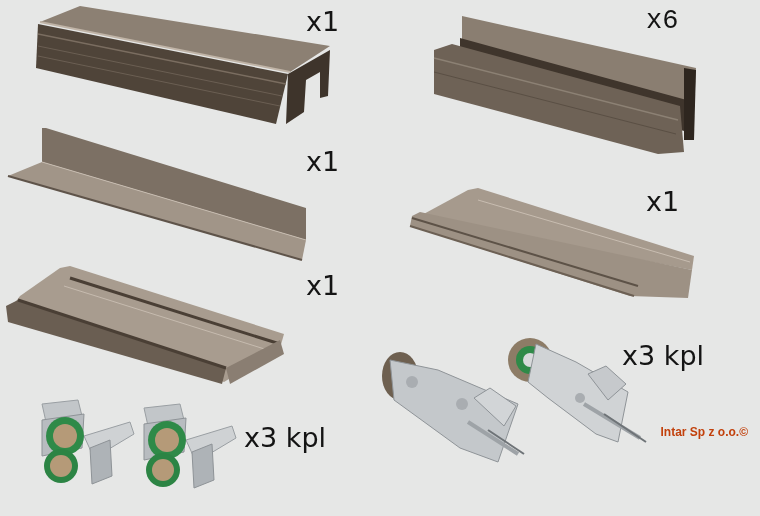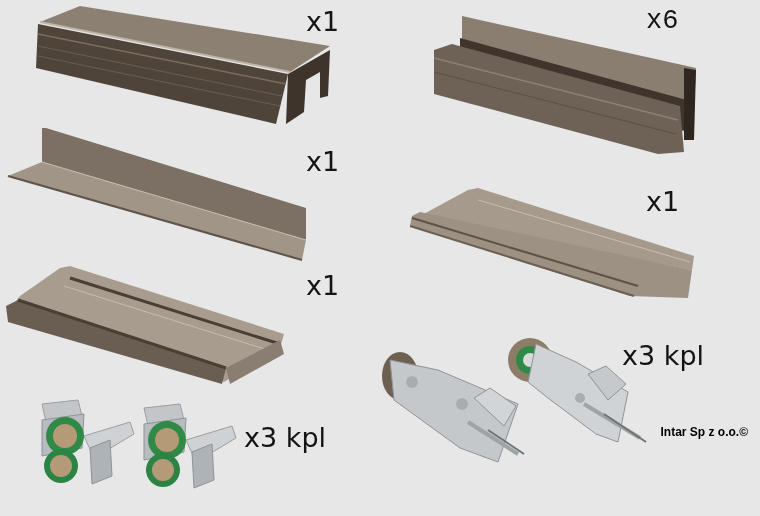--- a/index.html
+++ b/index.html
@@ -1,21 +1,21 @@
 <!DOCTYPE html>
 <html><head>
 <meta charset="utf-8">
 <style>
   html, body { margin:0; padding:0; }
   body { width:760px; height:516px; background:#e6e7e6; position:relative; overflow:hidden; font-family:"Liberation Sans", sans-serif; }
   .canvas { position:absolute; left:0; top:0; width:760px; height:444px; background:#e6e7e6; }
   .item { position:absolute; }
   .item svg { position:absolute; left:0; top:0; overflow:visible; }
   .qty { position:absolute; font-family:"DejaVu Sans", sans-serif; font-size:27px; color:#141414; letter-spacing:0px; white-space:nowrap; }
-  .credit { position:absolute; right:12px; bottom:5px; font-family:"Liberation Sans", sans-serif; font-weight:bold; font-size:12px; color:#000000; }
+  .credit { position:absolute; right:12px; bottom:5px; font-family:"Liberation Sans", sans-serif; font-weight:bold; font-size:12px; color:#c2410c; }
 </style>
 </head>
 <body>
 
 <div class="canvas">
 
   <div class="item" style="left:30px;top:0px;width:310px;height:130px;">
     <svg width="310" height="130" viewBox="0 0 310 130">
       <polygon points="10,22 50,6 300,46 260,72" fill="#8c8073"></polygon>
       <polygon points="8,24 258,74 246,124 6,68" fill="#4f4439"></polygon>

